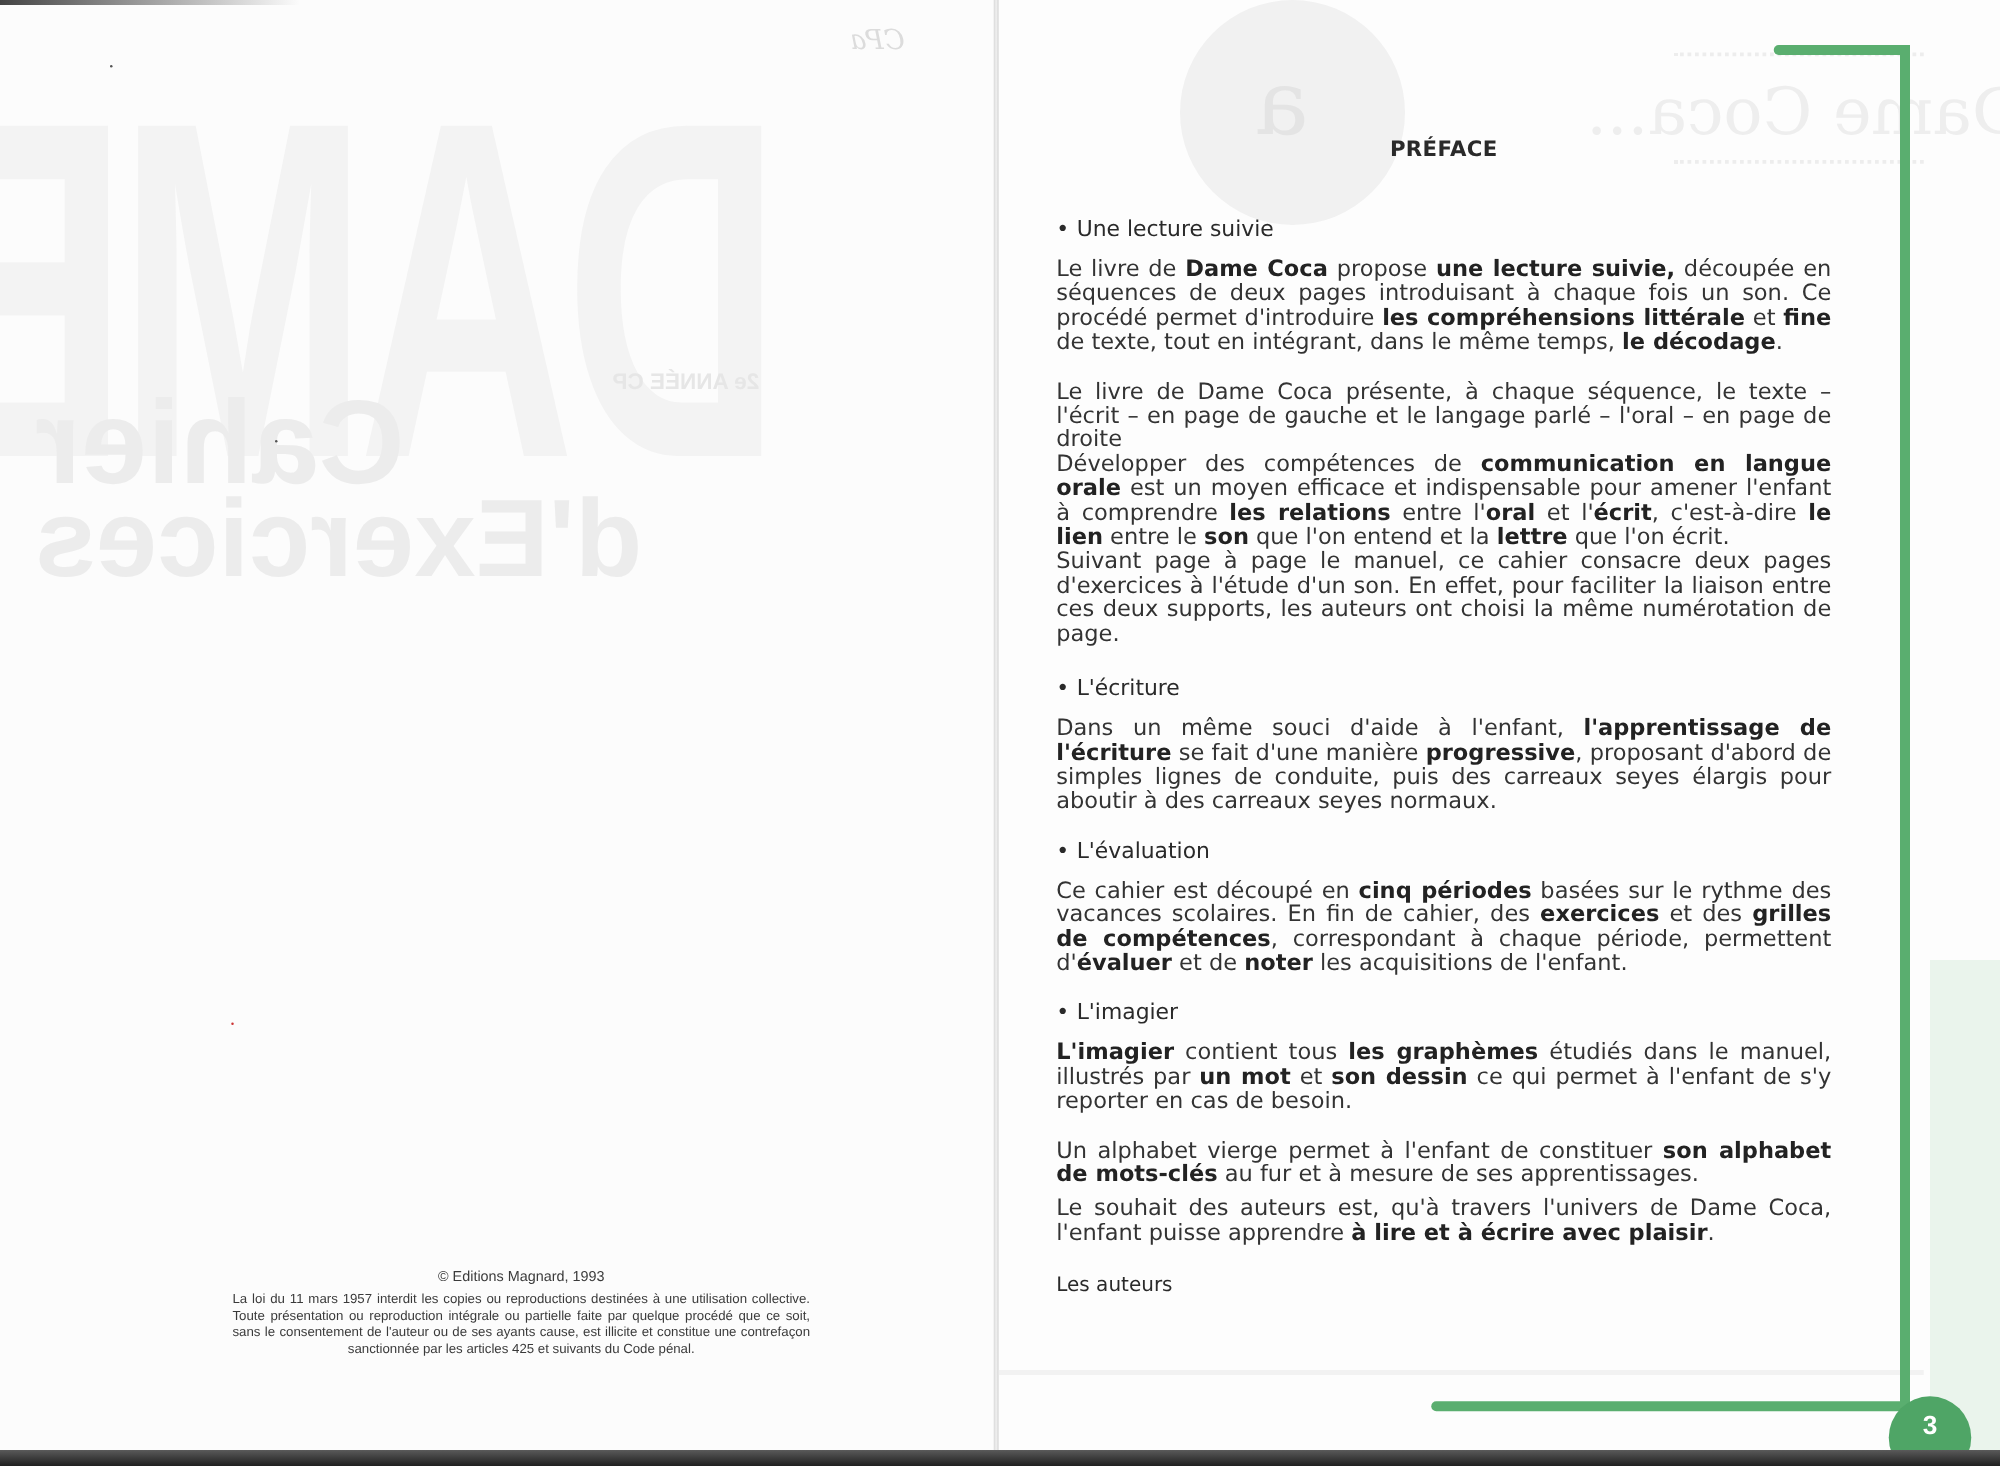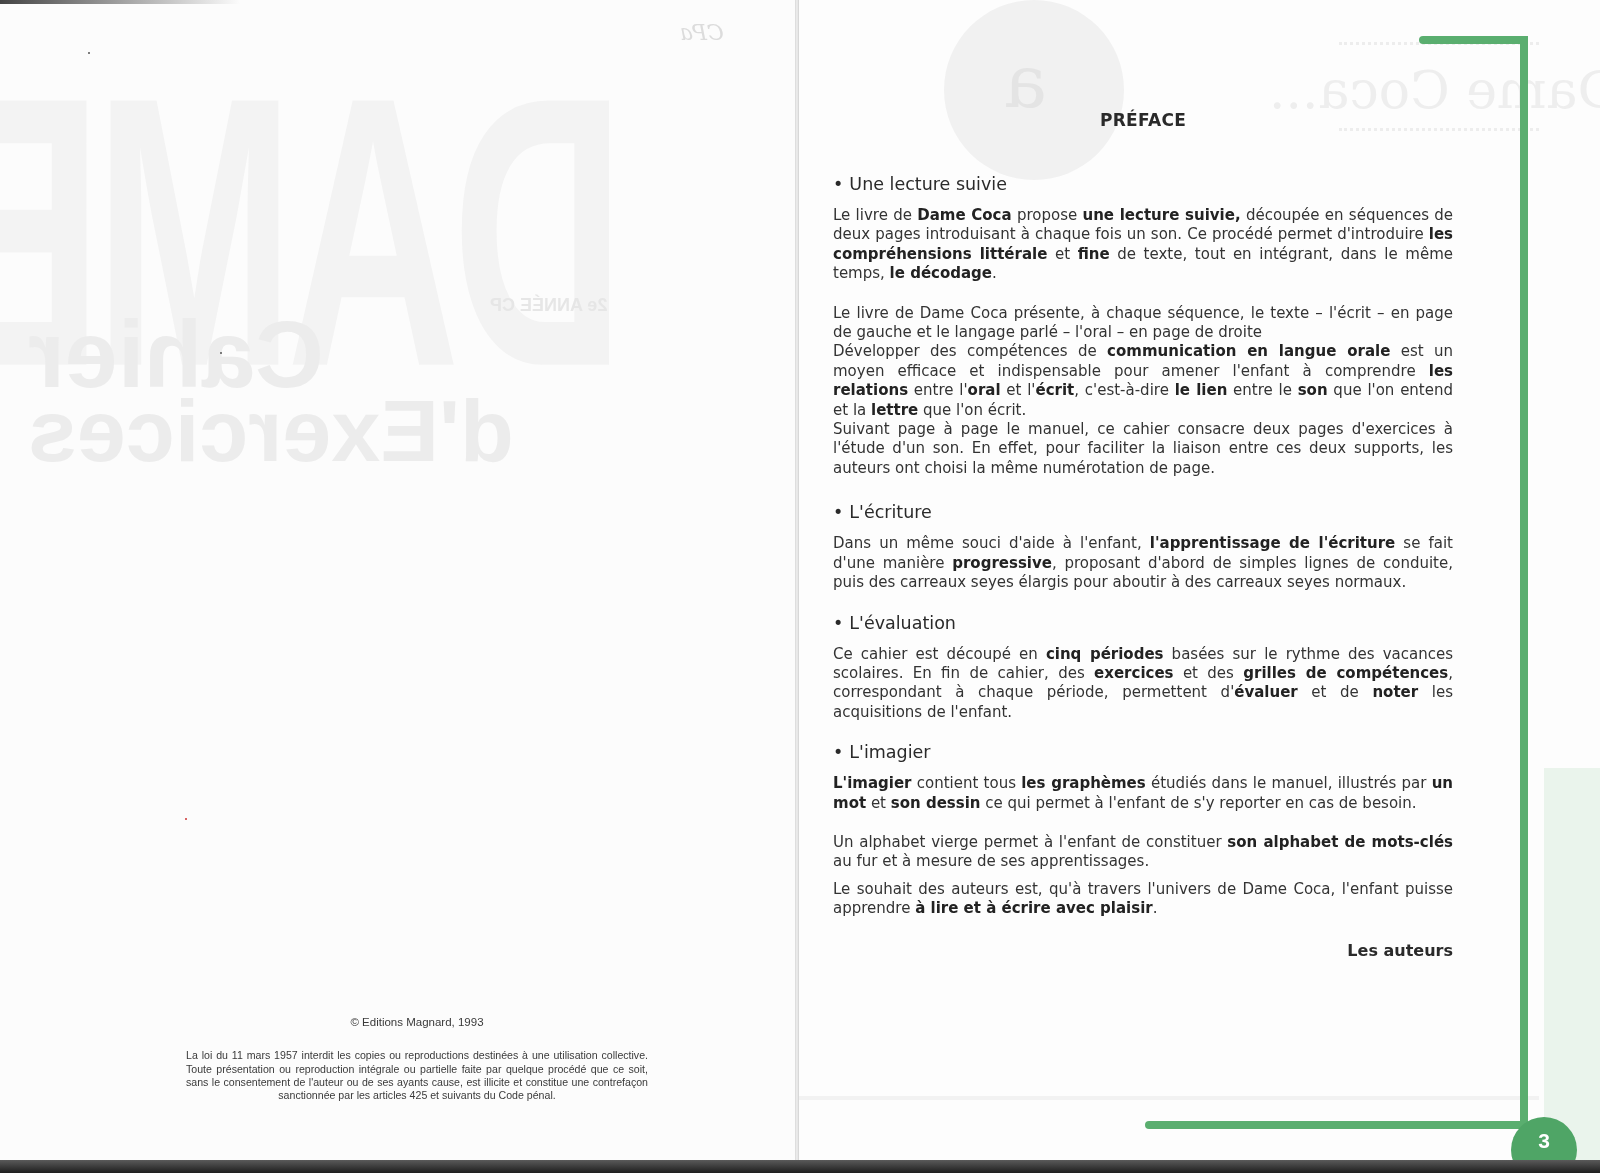--- a/index.html
+++ b/index.html
@@ -16,46 +16,46 @@
     .ghost { position: absolute; color: #efefef; font-family: "Liberation Sans", sans-serif; font-weight: 700; transform: scaleX(-1); white-space: nowrap; }
     .ghost-title { left: 25px; top: 40px; font-size: 240px; letter-spacing: -8px; color: #f3f3f3; line-height: 1; transform: scaleX(-1) scaleY(1.6); transform-origin: top left; left: 625px; }
     .ghost-cahier { left: 28px; top: 300px; font-size: 95px; color: #ececec; }
     .ghost-exercices { left: 28px; top: 380px; font-size: 88px; color: #ececec; }
     .ghost-annee { left: 490px; top: 295px; font-size: 18px; color: #e6e6e6; }
     .hand-note { position: absolute; left: 680px; top: 20px; font-family: "DejaVu Serif", serif; font-size: 22px; color: #dcdcdc; font-style: italic; transform: scaleX(-1); }
     .speck { position: absolute; width: 2px; height: 2px; background: #555; border-radius: 50%; }
     .speck.red { background: #c33; }
 
     .legal { position: absolute; left: 186px; top: 1016px; width: 462px; font-family: "Liberation Sans", sans-serif; font-size: 10.6px; line-height: 13.3px; color: #3a3a3a; text-align: justify; }
-    .legal .copyright { text-align: center; font-size: 11.5px; margin-bottom: 20px; }
+    .legal .copyright { text-align: center; font-size: 11.5px; margin-bottom: 4px; }
     .legal .law { text-align: justify; text-align-last: center; }
 
     
     .page-right { position: absolute; left: 799px; top: 0; width: 801px; height: 1163px; background: #fdfdfd; overflow: hidden; }
     .bg-circle { position: absolute; left: 145px; top: 0; width: 180px; height: 180px; border-radius: 50%; background: #f1f1f1; }
     .bg-letter { position: absolute; left: 205px; top: 40px; font-family: "DejaVu Serif", serif; font-size: 72px; color: #e4e4e4; transform: scaleX(-1); }
     .bg-dame { position: absolute; left: 470px; top: 60px; font-family: "DejaVu Serif", serif; font-size: 52px; color: #eeeeee; transform: scaleX(-1); white-space: nowrap; }
     .bg-rule { position: absolute; left: 540px; height: 3px; width: 200px; border-top: 3px dotted #ededed; }
     .bg-watermark-line { position: absolute; left: 0; width: 740px; height: 4px; background: #f2f2f2; }
     .bg-side-band { position: absolute; left: 745px; top: 768px; width: 56px; height: 395px; background: #eaf4ec; }
 
     .frame-top { position: absolute; left: 620px; top: 36px; width: 108px; height: 8px; background: #5aae6f; border-radius: 4px 0 0 4px; }
     .frame-right { position: absolute; left: 721px; top: 36px; width: 8px; height: 1100px; background: #5aae6f; }
     .frame-bottom { position: absolute; left: 346px; top: 1121px; width: 383px; height: 8px; background: #5aae6f; border-radius: 4px 0 0 4px; }
     .page-number { position: absolute; left: 712px; top: 1117px; width: 66px; height: 66px; border-radius: 50%; background: #4fa566; color: #fff; font-family: "Liberation Sans", sans-serif; font-weight: 700; font-size: 21px; display: flex; align-items: flex-start; justify-content: center; padding-top: 12px; }
 
-    .preface { position: absolute; left: 34px; top: 110px; width: 620px; font-family: "DejaVu Sans", sans-serif; }
+    .preface { position: absolute; left: 46px; top: 110px; width: 620px; font-family: "DejaVu Sans", sans-serif; }
     .preface-title { text-align: center; font-size: 17px; font-weight: 700; letter-spacing: 0.3px; margin-bottom: 44px; color: #2a2a2a; }
     .section { margin-bottom: 0; }
     .section-heading { font-size: 17.5px; font-weight: 400; color: #2a2a2a; margin-bottom: 12px; }
     .section-heading .bullet { margin-right: 6px; }
-    .para { font-size: 15px; line-height: 19.4px; text-align: justify; color: #333; }
+    .para { font-size: 18px; line-height: 19.4px; text-align: justify; color: #333; }
     .para b { font-weight: 700; color: #222; }
     .gap-s1 { height: 20px; }
-    .signature { text-align: right; font-size: 16px; font-weight: 700; margin-top: 22px; color: #2a2a2a; }
+    .signature { text-align: left; font-size: 16px; font-weight: 400; margin-top: 22px; color: #2a2a2a; }
   </style>
 </head>
 <body>
 
 <div class="spread">
 
   <div class="page-left">
     <div class="ghost ghost-title">DAME COCA</div>
     <div class="ghost ghost-annee">2e ANNÉE CP</div>
     <div class="ghost ghost-cahier">Cahier</div>

